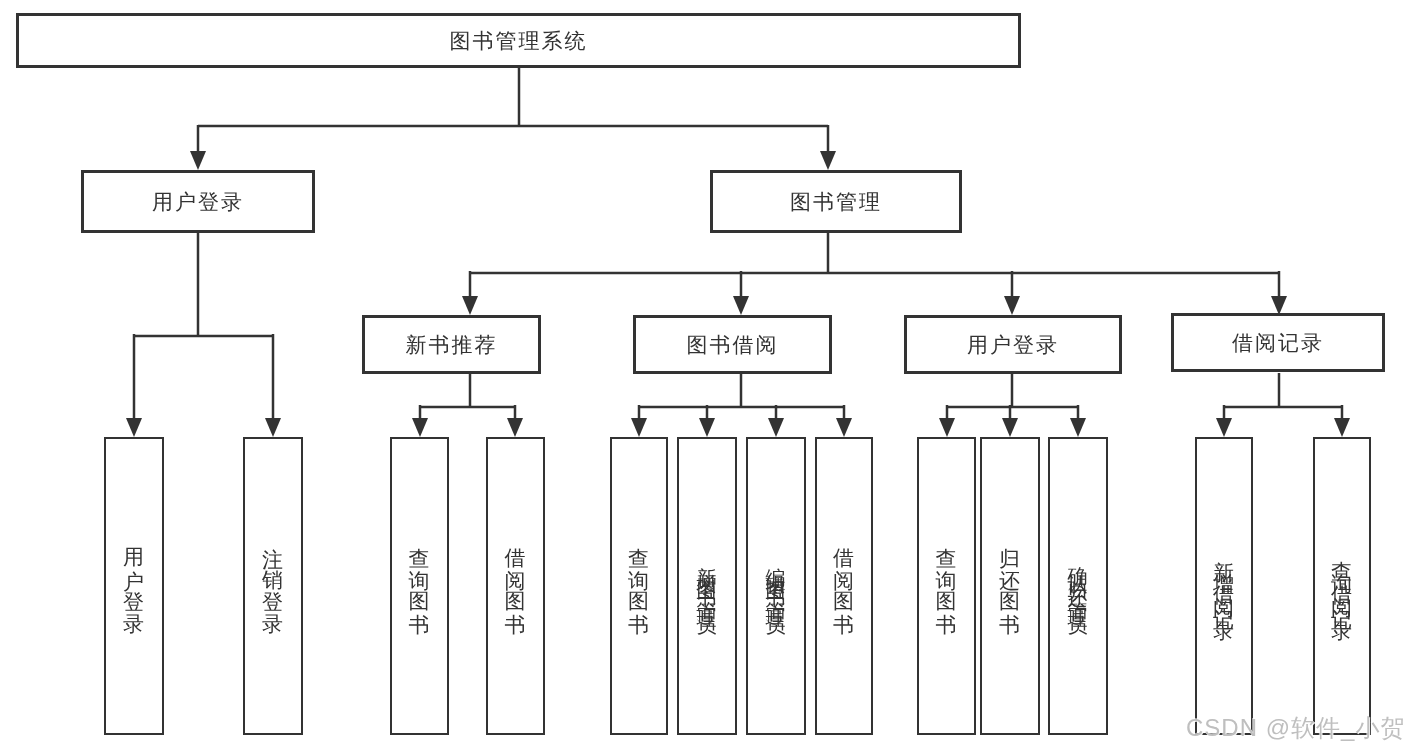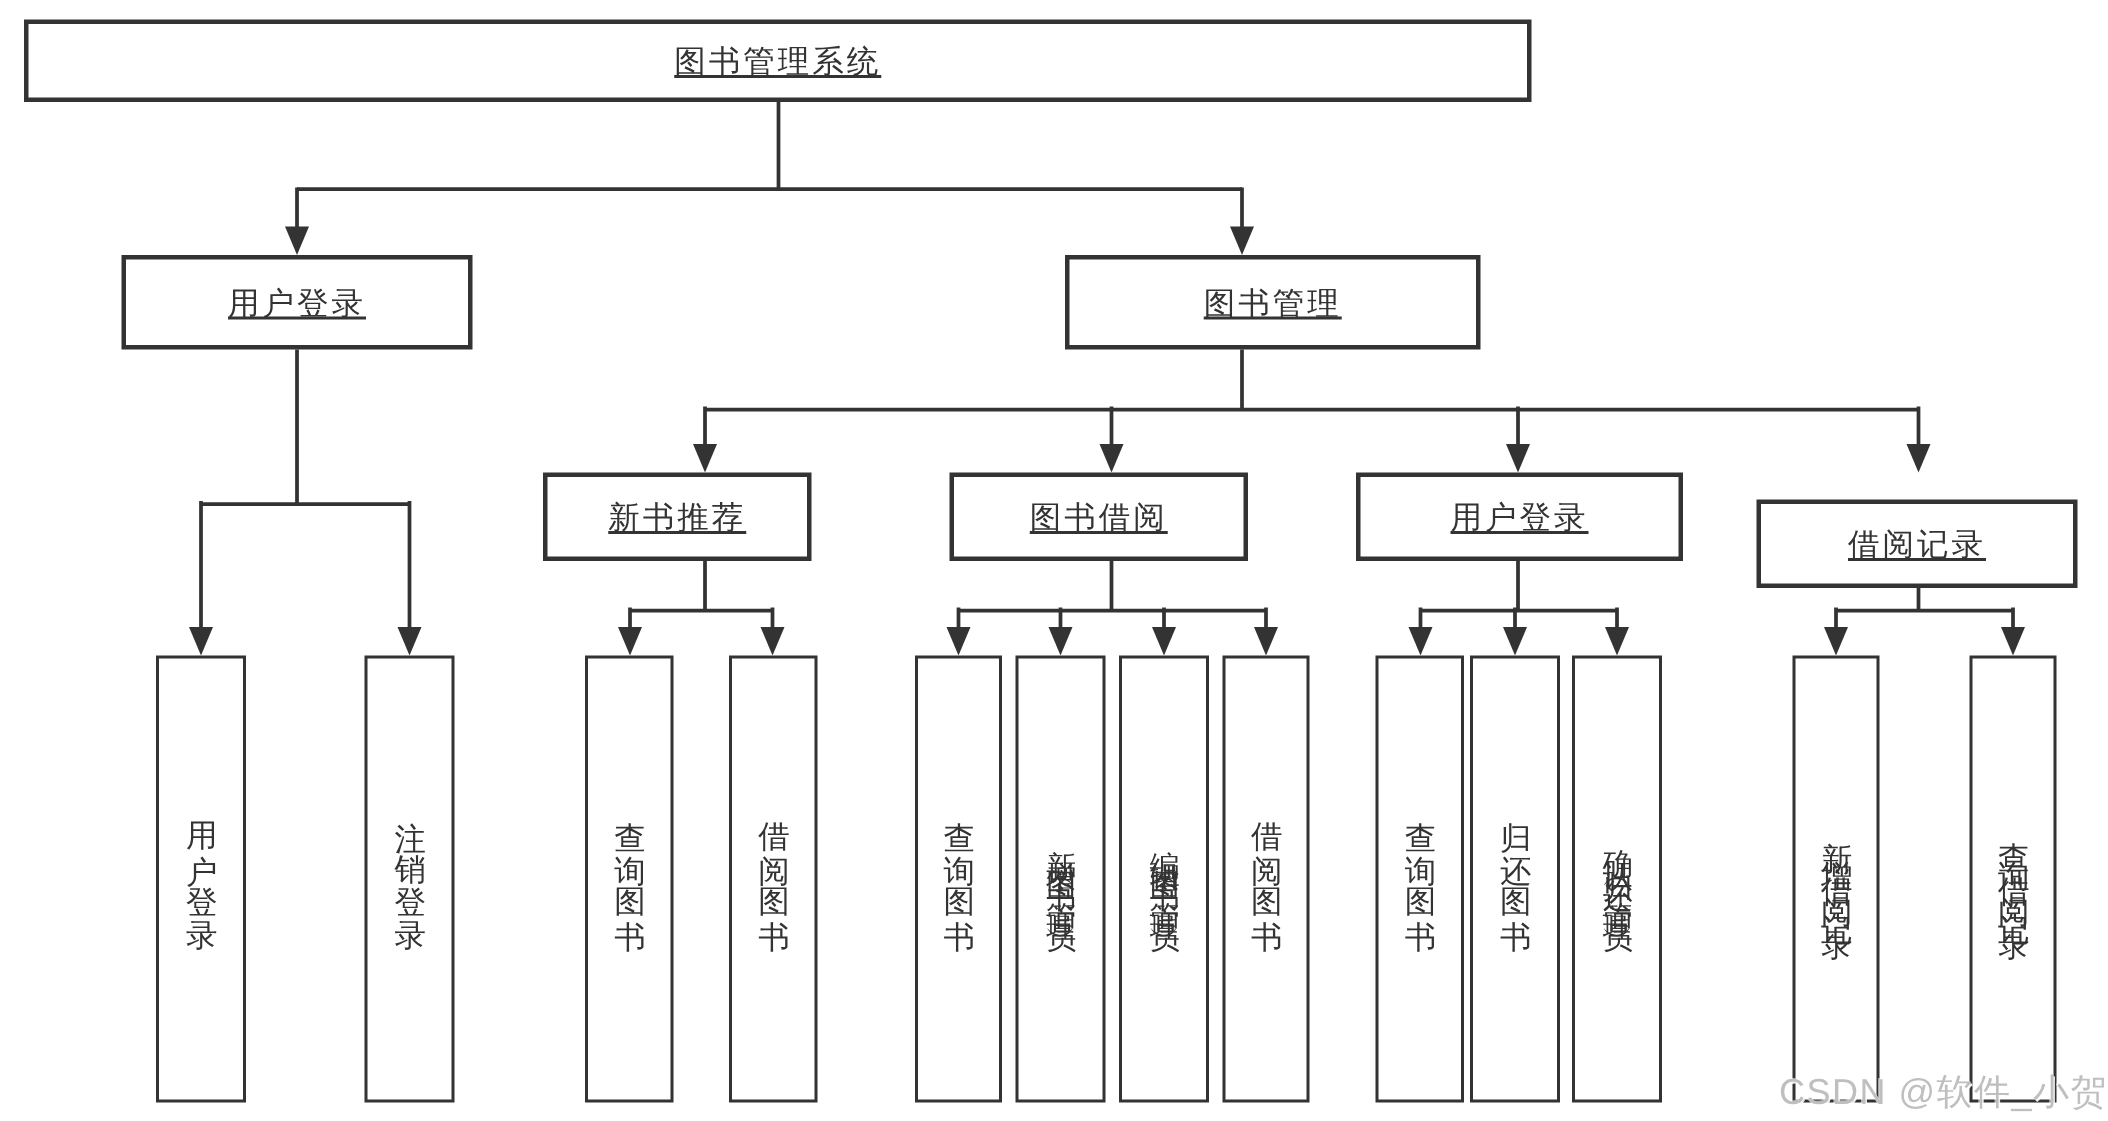--- a/index.html
+++ b/index.html
@@ -7,21 +7,21 @@
     width:1405px; height:747px; position:relative; overflow:hidden;
     background:#ffffff; color:#333333;
     font-family:"Liberation Sans", sans-serif;
   }
   .connectors { position:absolute; left:0; top:0; z-index:1; }
   .box {
     position:absolute; box-sizing:border-box; background:#ffffff;
     border:3px solid #333333; display:flex; align-items:center; justify-content:center;
     z-index:2;
   }
-  .hbox span { font-size:21px; letter-spacing:2px; white-space:nowrap;text-decoration:underline; }
+  .hbox span { font-size:21px; letter-spacing:2px; white-space:nowrap; }
   .leaf { border-width:2.5px; }
   .leaf span {
     writing-mode:vertical-rl; text-orientation:mixed;
     font-size:21px; line-height:1; white-space:nowrap;
   }
   .ls4 span { letter-spacing:22px; transform:translateY(-11px); }
   .ls6 span { letter-spacing:12px; transform:translateY(-6px); }
   .ls9 span { letter-spacing:7px; font-size:20px; transform:translateY(-4px); }
   .watermark {
     position:absolute; left:1186px; top:712px; z-index:3;
@@ -96,34 +96,34 @@
   </g>
 </svg>
 
 <div class="box hbox" style="left:16px; top:13px; width:1005px; height:55px;">
   <span>图书管理系统</span>
 </div>
 
 <div class="box hbox" style="left:81px; top:170px; width:234px; height:63px;">
   <span>用户登录</span>
 </div>
-<div class="box hbox" style="left:710px; top:170px; width:277px; height:63px;">
+<div class="box hbox" style="left:710px; top:170px; width:252px; height:63px;">
   <span>图书管理</span>
 </div>
 
 <div class="box hbox" style="left:362px; top:315px; width:179px; height:59px;">
   <span>新书推荐</span>
 </div>
 <div class="box hbox" style="left:633px; top:315px; width:199px; height:59px;">
   <span>图书借阅</span>
 </div>
 <div class="box hbox" style="left:904px; top:315px; width:218px; height:59px;">
   <span>用户登录</span>
 </div>
-<div class="box hbox" style="left:1171px; top:333px; width:214px; height:59px;">
+<div class="box hbox" style="left:1171px; top:313px; width:214px; height:59px;">
   <span>借阅记录</span>
 </div>
 
 <div class="box leaf ls4" style="left:104px; top:437px; width:60px; height:298px;">
   <span>用户登录</span>
 </div>
 <div class="box leaf ls4" style="left:243px; top:437px; width:60px; height:298px;">
   <span>注销登录</span>
 </div>
 

